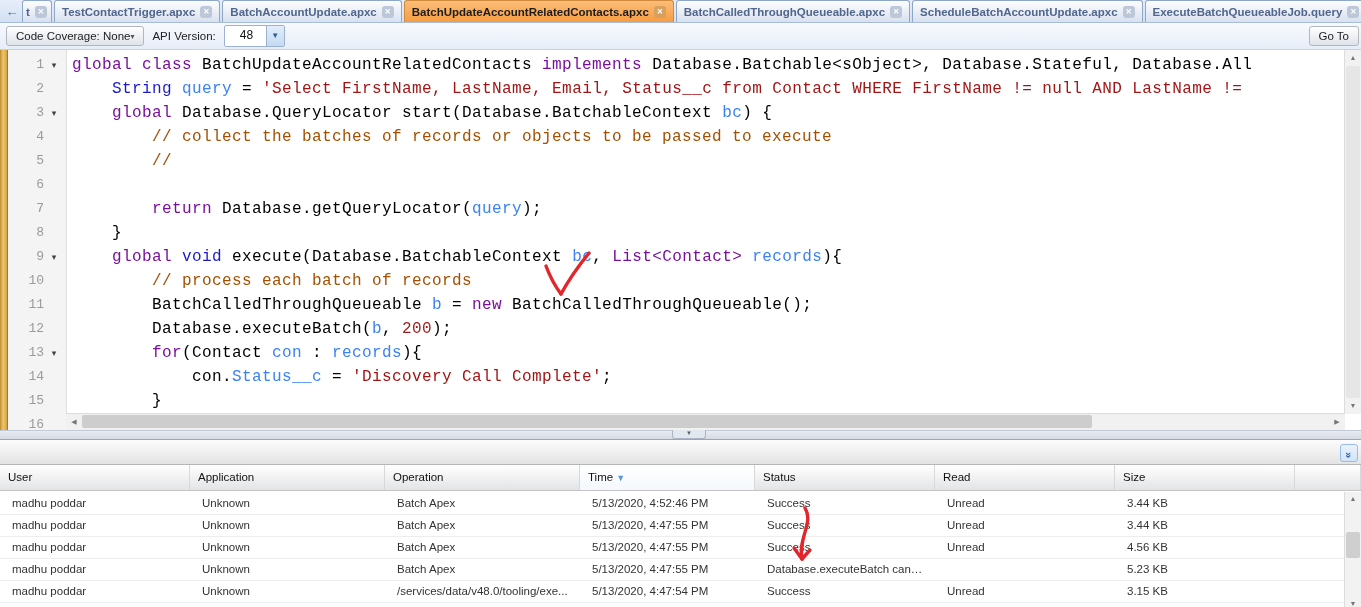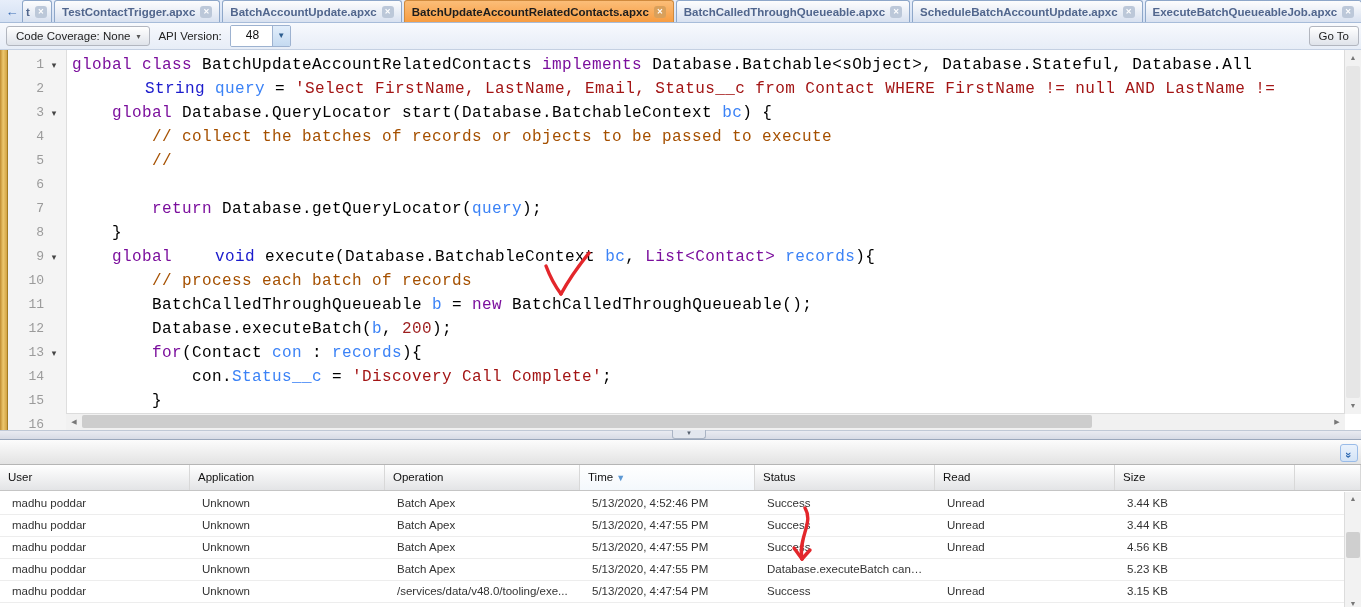--- a/index.html
+++ b/index.html
@@ -16,42 +16,42 @@
         background:linear-gradient(#fdfdfd,#d8e1f0);color:#51668d;font-weight:bold;font-size:11.5px;white-space:nowrap;}
   .etab.active{background:linear-gradient(#fbbd78,#f79d42);border-color:#d08a3d;color:#1d1d1d;}
   .etab.stub{width:22px;overflow:hidden;padding:0 3px;}
   .tclose{width:12px;height:12px;flex:none;background:#bcc8d9;border-radius:3px;color:#fff;
           font-size:7.5px;line-height:12px;text-align:center;font-weight:bold;cursor:pointer;}
   .etab.active .tclose{background:#d9a05b;}
 
   
   .toolbar{height:26px;display:flex;align-items:center;gap:8px;padding:0 6px;
            background:linear-gradient(#f7f9fd,#e7edf7);border-bottom:1px solid #c4d0e2;overflow:hidden;}
-  .tbtn{height:20px;display:flex;align-items:center;gap:6px;padding:0 9px;background:linear-gradient(#ffffff,#dfe3ea);
+  .tbtn{height:20px;display:flex;align-items:center;padding:0 9px;background:linear-gradient(#ffffff,#dfe3ea);
         border:1px solid #b2b6bf;border-radius:3px;font-size:11.5px;color:#1d1d1d;cursor:pointer;white-space:nowrap;}
   .caret{font-size:8px;color:#555;}
   .tlabel{font-size:11.5px;color:#222;}
   .combo{display:flex;height:20px;border:1px solid #9db2d0;border-radius:2px;overflow:hidden;background:#fff;cursor:pointer;}
   .combo .val{width:26px;padding-left:15px;font-size:12px;line-height:19px;color:#111;background:#fff;}
   .combo .trig{width:17px;background:linear-gradient(#e2eefb,#c4daf1);border-left:1px solid #9db2d0;
                color:#2c5d8f;font-size:8px;text-align:center;line-height:19px;}
   .spacer{flex:1;}
   .goto{margin-right:-4px;}
 
   
   .editor{position:relative;height:380px;background:#fff;overflow:hidden;}
   .goldstrip{position:absolute;left:0;top:0;bottom:0;width:7px;
              background:linear-gradient(90deg,#c08c30,#ecc76e 45%,#d3a343);border-right:1px solid #a37b22;}
   .gutter{position:absolute;left:8px;top:0;bottom:0;width:58px;background:#f4f4f4;border-right:1px solid #dedede;padding-top:3px;}
   .gl{height:24px;display:flex;}
   .lnum{width:36px;text-align:right;color:#9b9b9b;font:13px/24px "Liberation Mono",monospace;}
   .lfold{width:20px;text-align:center;color:#444;font-size:9px;line-height:24px;cursor:pointer;}
   .code{position:absolute;left:67px;right:16px;top:0;bottom:16px;overflow:hidden;padding:3px 0 0 5px;}
   .cl{height:24px;white-space:pre;font-family:"Liberation Mono",monospace;font-size:16px;line-height:24px;letter-spacing:0.4px;}
-  .tk-p{color:#000;} .tk-k{color:#7b0f9d;} .tk-t{color:#1a1acc;margin-left:33px;} .tk-v{color:#3b82f6;}
+  .tk-p{color:#000;} .tk-k{color:#7b0f9d;} .tk-t{color:#1a1acc;} .tk-v{color:#3b82f6;}
   .tk-s{color:#a31515;} .tk-c{color:#a55000;} .tk-n2{color:#9d1e1e;}
 
   
   .vscroll{position:absolute;right:0;top:0;bottom:16px;width:16px;background:#f2f2f2;border-left:1px solid #dcdcdc;}
   .vscroll .arr{height:16px;text-align:center;font-size:7px;color:#777;line-height:16px;cursor:pointer;}
   .vscroll .arr.down{position:absolute;bottom:0;left:0;right:0;}
   .vscroll .thumb{position:absolute;top:16px;bottom:16px;left:1px;right:1px;background:#e6e6e6;border-radius:2px;}
   .hscroll{position:absolute;left:66px;right:16px;bottom:0;height:16px;background:#f1f1f1;border-top:1px solid #dcdcdc;}
   .hscroll .arr{position:absolute;top:0;width:16px;height:15px;text-align:center;font-size:7px;color:#777;line-height:15px;cursor:pointer;}
   .hscroll .arr.left{left:0;} .hscroll .arr.right{right:0;}
@@ -124,21 +124,21 @@
         </div>
         <div class="etab">
           <span>BatchCalledThroughQueueable.apxc</span>
           <span class="tclose">✕</span>
         </div>
         <div class="etab">
           <span>ScheduleBatchAccountUpdate.apxc</span>
           <span class="tclose">✕</span>
         </div>
         <div class="etab">
-          <span>ExecuteBatchQueueableJob.apxc</span>
+          <span>ExecuteBatchQueueableJob.query</span>
           <span class="tclose">✕</span>
         </div>
       </div>
 
   </div>
 
   <div class="toolbar">
     <button class="tbtn">
       <span>Code Coverage: None</span>
       <span class="caret">▾</span>

